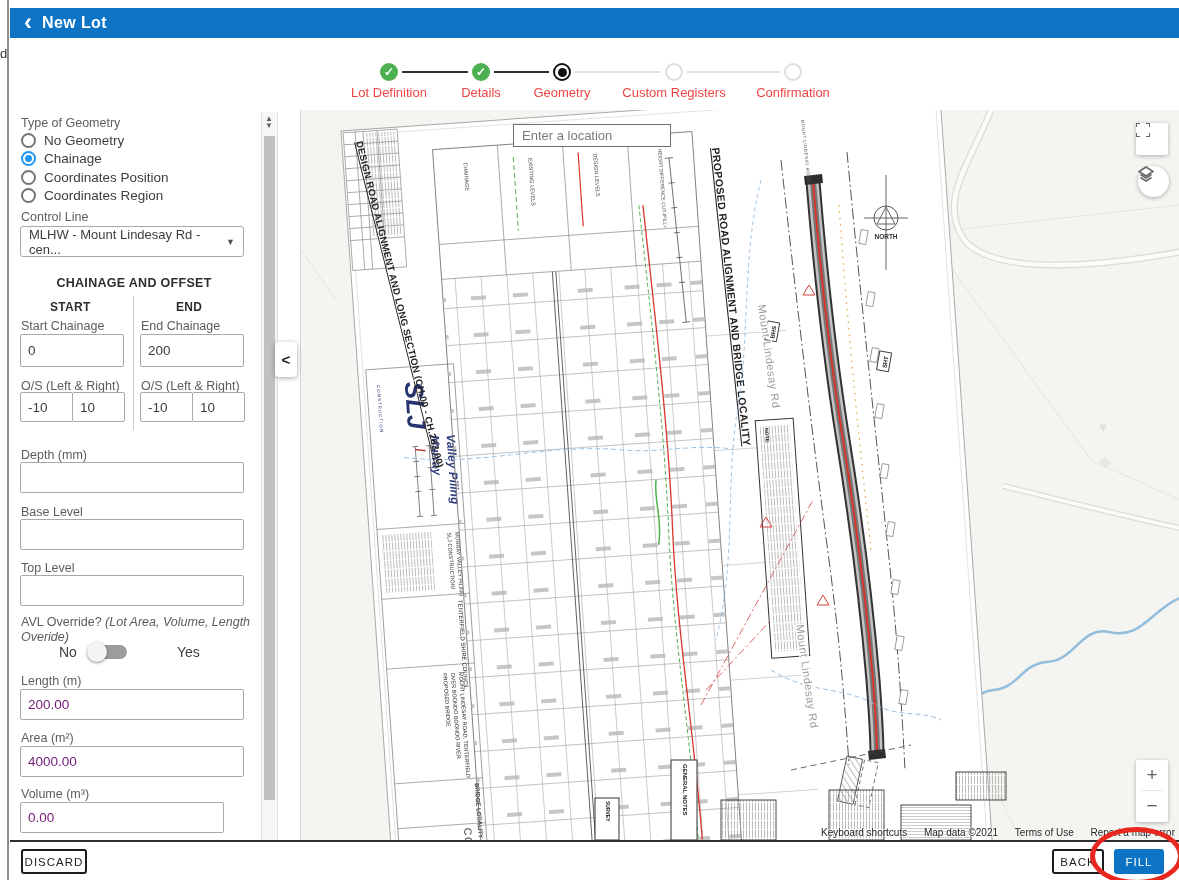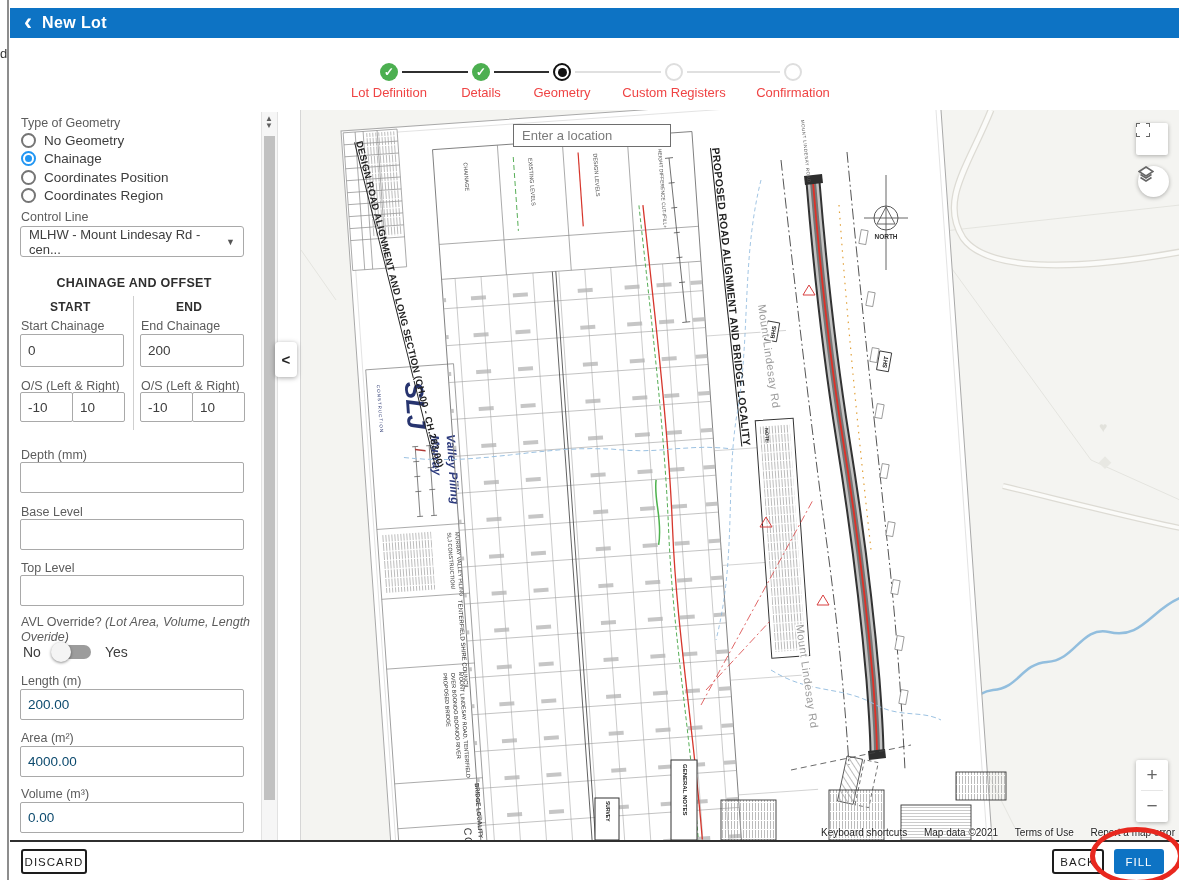--- a/index.html
+++ b/index.html
@@ -35,27 +35,27 @@
   .radio-row { position:absolute; left:7px; display:flex; align-items:center; height:18px; cursor:pointer; }
   .rdot { width:15px; height:15px; border-radius:50%; border:2px solid #757575; margin-right:8px; background:#fff; position:relative; }
   .radio-row.sel .rdot { border-color:#2196f3; }
   .radio-row.sel .rdot::after { content:""; position:absolute; left:2px; top:2px; width:7px; height:7px; border-radius:50%; background:#2196f3; }
   .rlbl { font-size:13.5px; color:#3d3d3d; }
   .selbox { position:absolute; left:6px; width:224px; height:31px; border:1px solid #a9a9a9; border-radius:3px;
             display:flex; align-items:center; font-size:13px; color:#3d3d3d; padding:0 8px; background:#fff; cursor:pointer; }
   .selbox .caret { margin-left:auto; font-size:9px; color:#555; }
   .inp { border:1px solid #a9a9a9; border-radius:2px; font-size:13.5px; color:#3d3d3d;
          padding:0 7px; background:#fff; font-family:"Liberation Sans",sans-serif; }
-  .inp.dis { color:#0c4a6e; }
+  .inp.dis { color:#701a75; }
   .sect-h { font-weight:700; font-size:12.5px; color:#2e2e2e; letter-spacing:.3px; }
   .vdiv { position:absolute; width:1px; background:#cfcfcf; }
   .avl-lbl { font-size:12.5px; color:#5c5c5c; line-height:15px; }
   .avl-lbl .it { font-style:italic; }
   .tog-row { position:absolute; display:flex; align-items:center; }
-  .tog-no,.tog-yes { font-size:14px; color:#3d3d3d; }
+  .tog-no,.tog-yes { font-size:14px; color:#3d3d3d;margin-left:36px; }
   .tog { position:relative; width:34px; height:14px; border-radius:7px; background:#9c9c9c; margin:0 14px 0 16px; cursor:pointer; }
   .tog .knob { position:absolute; left:-6px; top:-3px; width:20px; height:20px; border-radius:50%;
                background:#f4f4f4; box-shadow:0 1px 3px rgba(0,0,0,.45); }
 
   
   .sb { position:absolute; left:261px; top:112px; width:17px; height:728px; background:#f6f6f6;
         border-left:1px solid #e2e2e2; border-right:1px solid #e2e2e2; z-index:4; }
   .sb .btn { position:absolute; left:0; width:15px; height:14px; color:#5f5f5f; font-size:8px; text-align:center; line-height:14px; cursor:pointer; }
   .sb .thumb { position:absolute; left:2px; width:11px; top:24px; height:664px; background:#c1c1c1; cursor:pointer; }
 
@@ -185,21 +185,21 @@
           <span class="knob"></span>
         </span>
       <span class="tog-yes">Yes</span>
     </div>
 
     <div class="abs flabel" style="left:7px;top:564px">Length (m)</div>
     <input class="abs inp dis" style="left: 6px; top: 579px; width: 224px; height: 31px;" readonly="" value="200.00">
     <div class="abs flabel" style="left:7px;top:621px">Area (m²)</div>
     <input class="abs inp dis" style="left: 6px; top: 636px; width: 224px; height: 31px;" readonly="" value="4000.00">
     <div class="abs flabel" style="left:7px;top:677px">Volume (m³)</div>
-    <input class="abs inp dis" style="left: 6px; top: 692px; width: 224px; height: 31px;" readonly="" value="0.00">
+    <input class="abs inp dis" style="left: 6px; top: 692px; width: 204px; height: 31px;" readonly="" value="0.00">
   </div>
 
   <div class="sb">
     <div class="btn" style="top:0">▲</div>
     <div class="thumb"></div>
     <div class="btn" style="bottom:0">▼</div>
   </div>
 
   <div class="collapse">&lt;</div>
 

